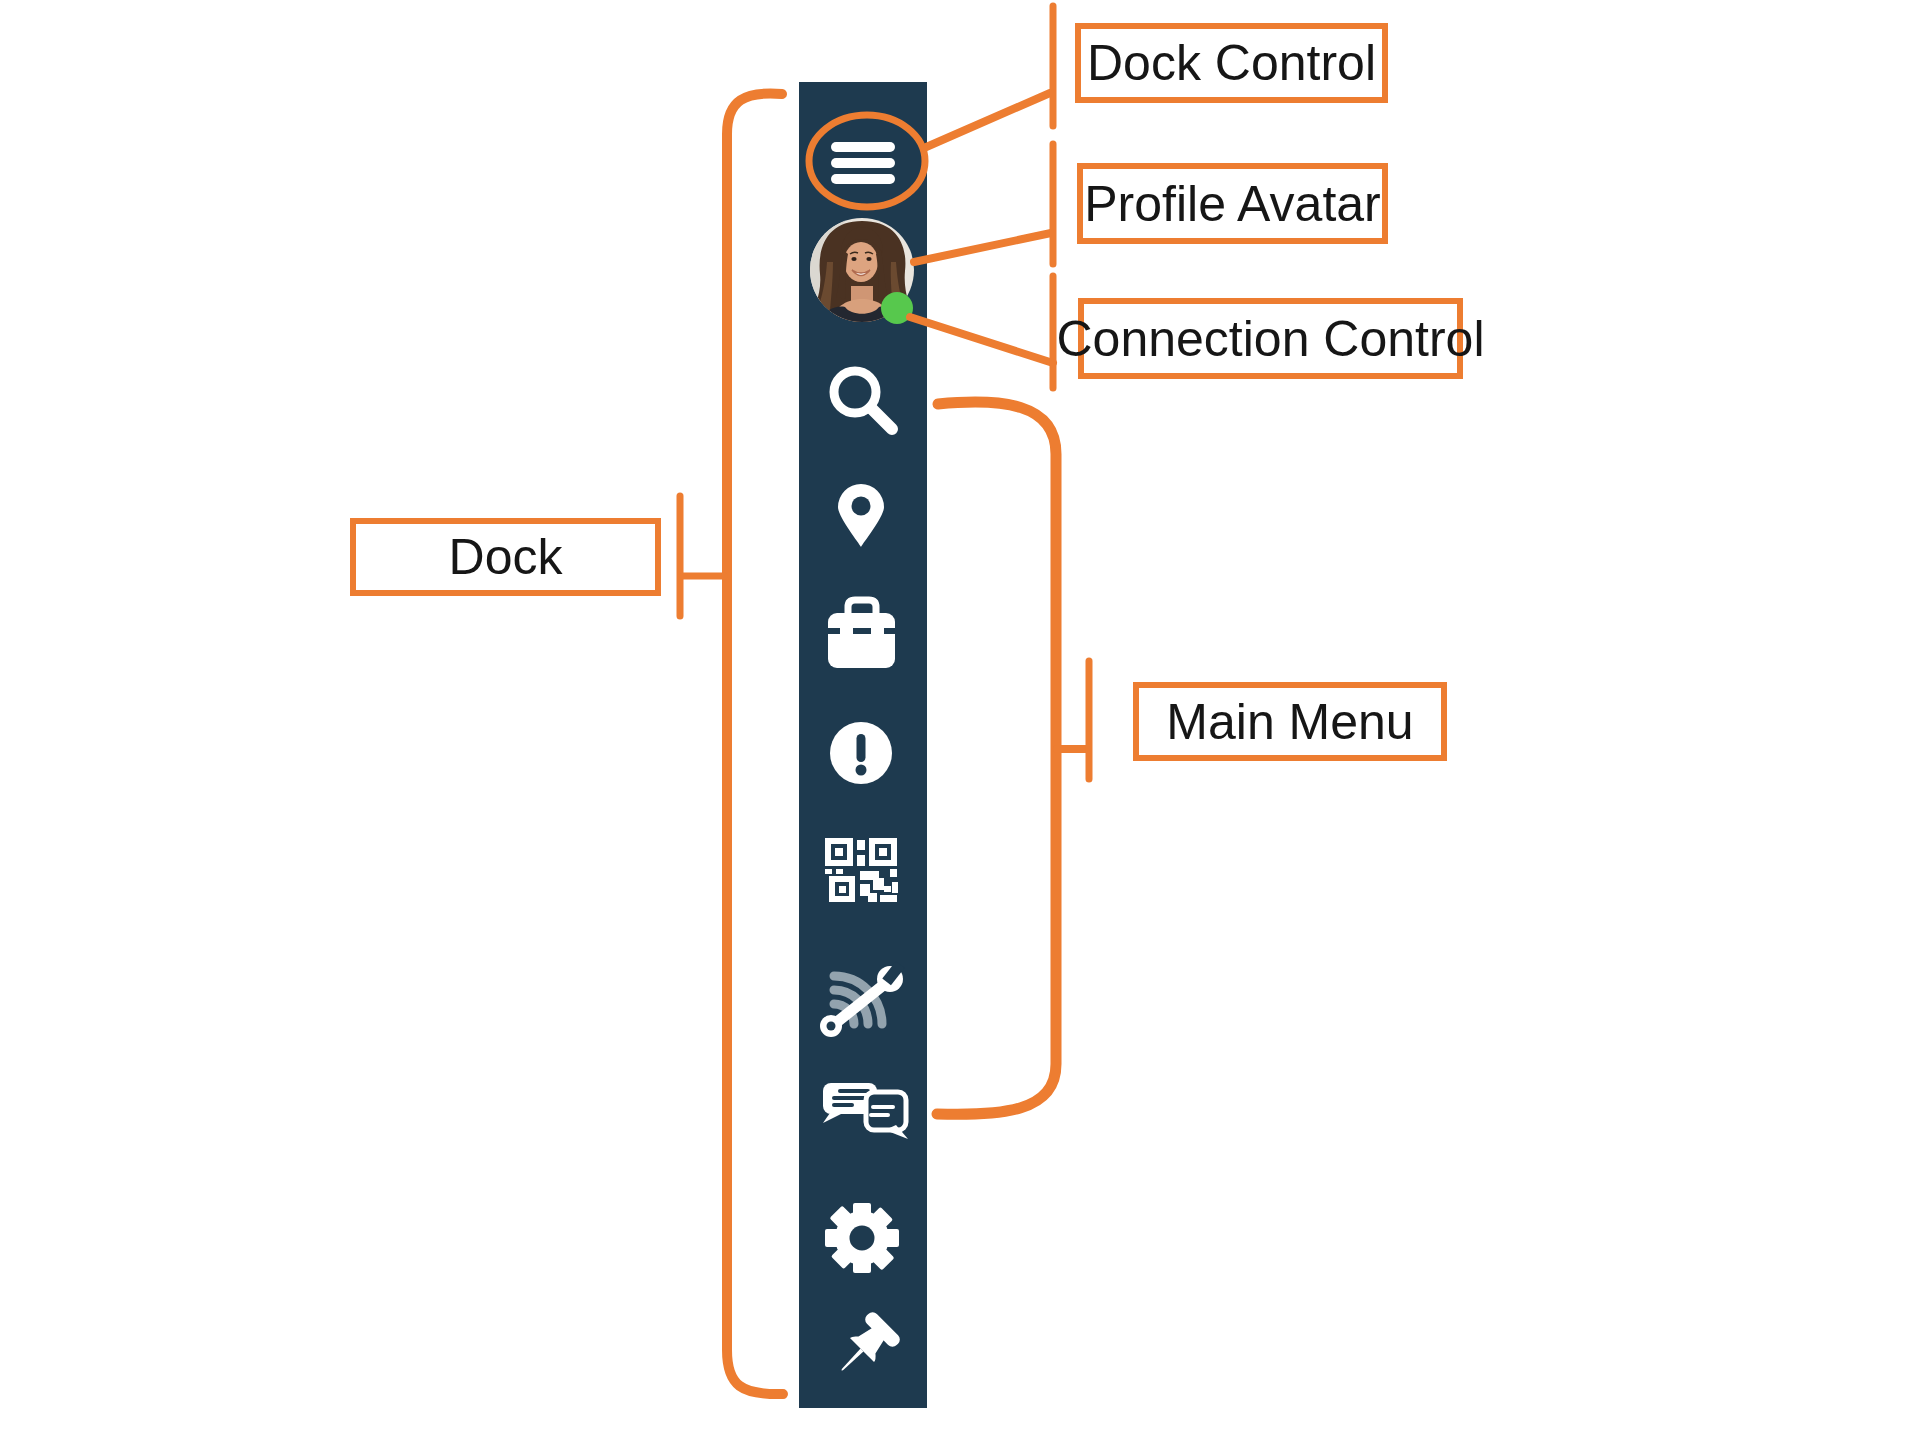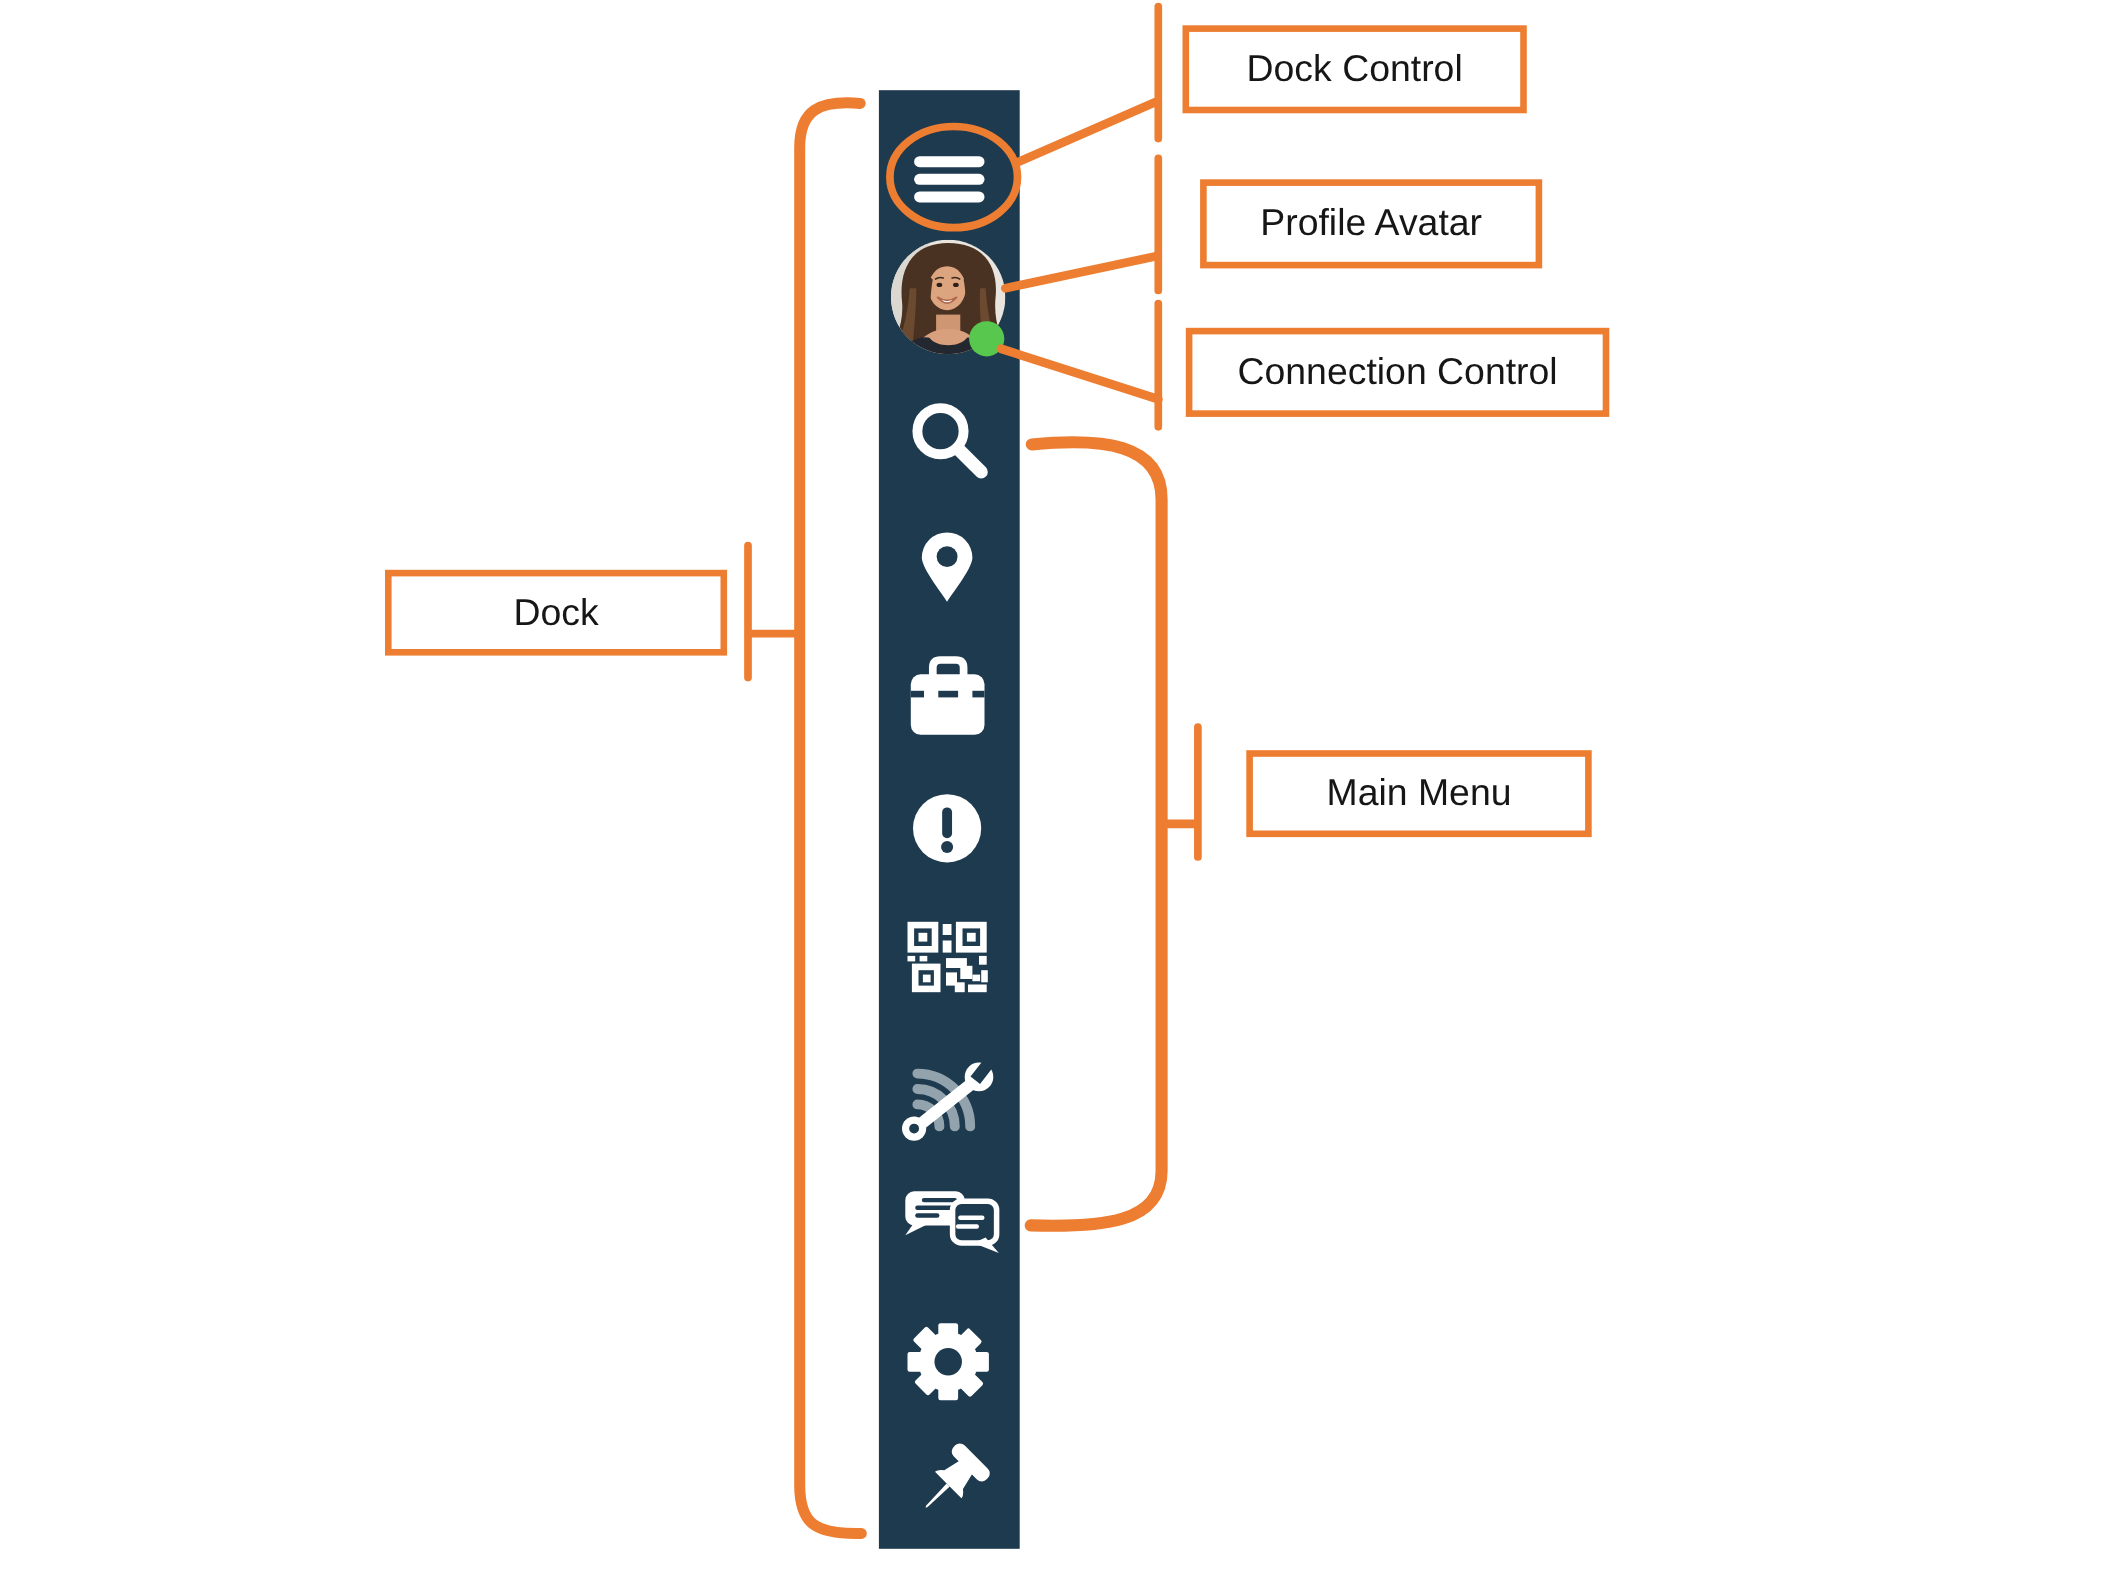--- a/index.html
+++ b/index.html
@@ -3,23 +3,23 @@
 <meta charset="utf-8">
 <style>
   html,body{margin:0;padding:0;background:#fff;}
   .canvas{position:relative;width:1919px;height:1440px;background:#ffffff;overflow:hidden;
           font-family:"Liberation Sans",sans-serif;}
   .dock{position:absolute;left:799px;top:82px;width:128px;height:1326px;background:#1E3A4F;}
   .dock svg{position:absolute;left:0;top:0;}
   .overlay{position:absolute;left:0;top:0;pointer-events:none;}
   .callout{position:absolute;box-sizing:border-box;border:6px solid #ED7D31;background:#fff;
            display:flex;align-items:center;justify-content:center;
-           font-size:34px;color:#161616;white-space:nowrap;}
+           font-size:50px;color:#161616;white-space:nowrap;}
   .co-dock-control{left:1075px;top:23px;width:313px;height:80px;}
-  .co-profile{left:1077px;top:163px;width:311px;height:81px;margin-left:14px;}
+  .co-profile{left:1077px;top:163px;width:311px;height:81px;}
   .co-connection{left:1078px;top:298px;width:385px;height:81px;}
   .co-dock{left:350px;top:518px;width:311px;height:78px;}
   .co-main-menu{left:1110px;top:682px;width:314px;height:79px;margin-left:23px;}
 </style>
 </head>
 <body>
 
 <div class="canvas">
 
   <div class="dock">

